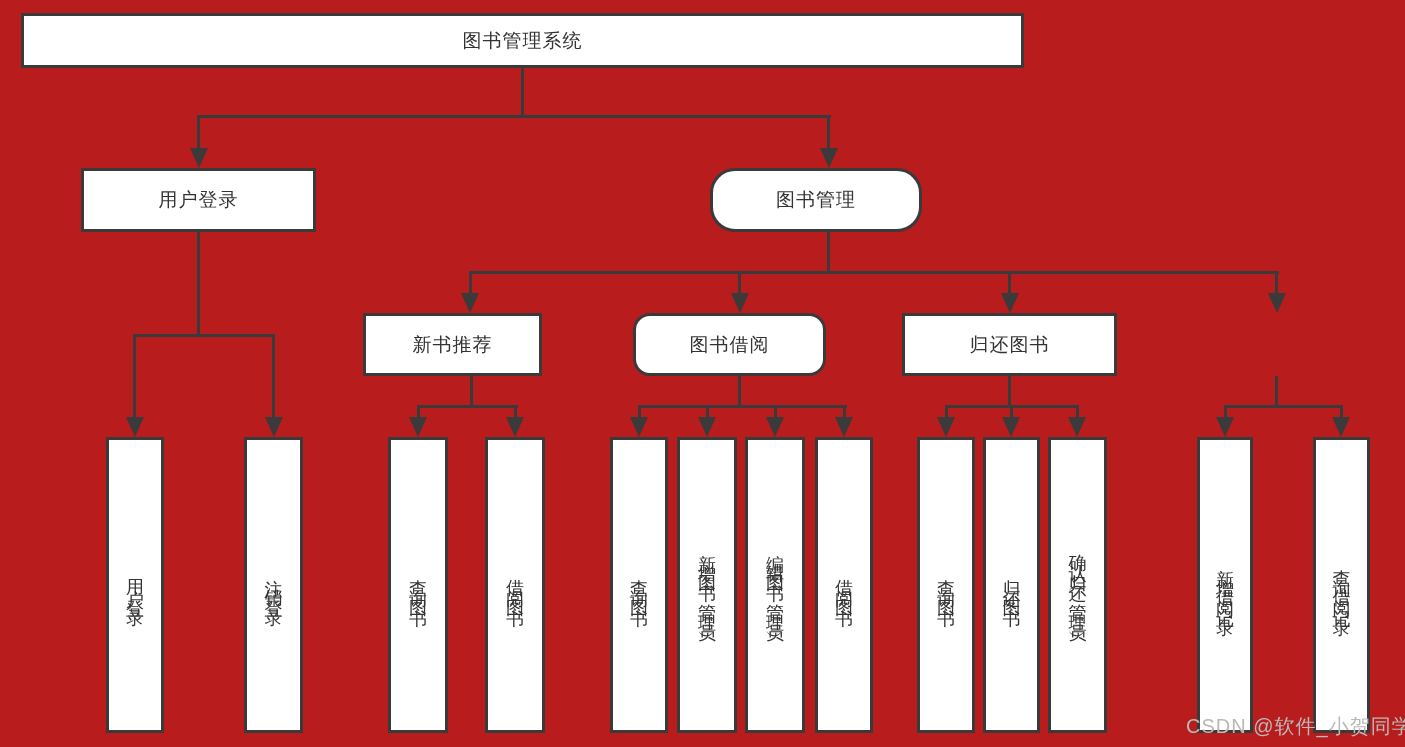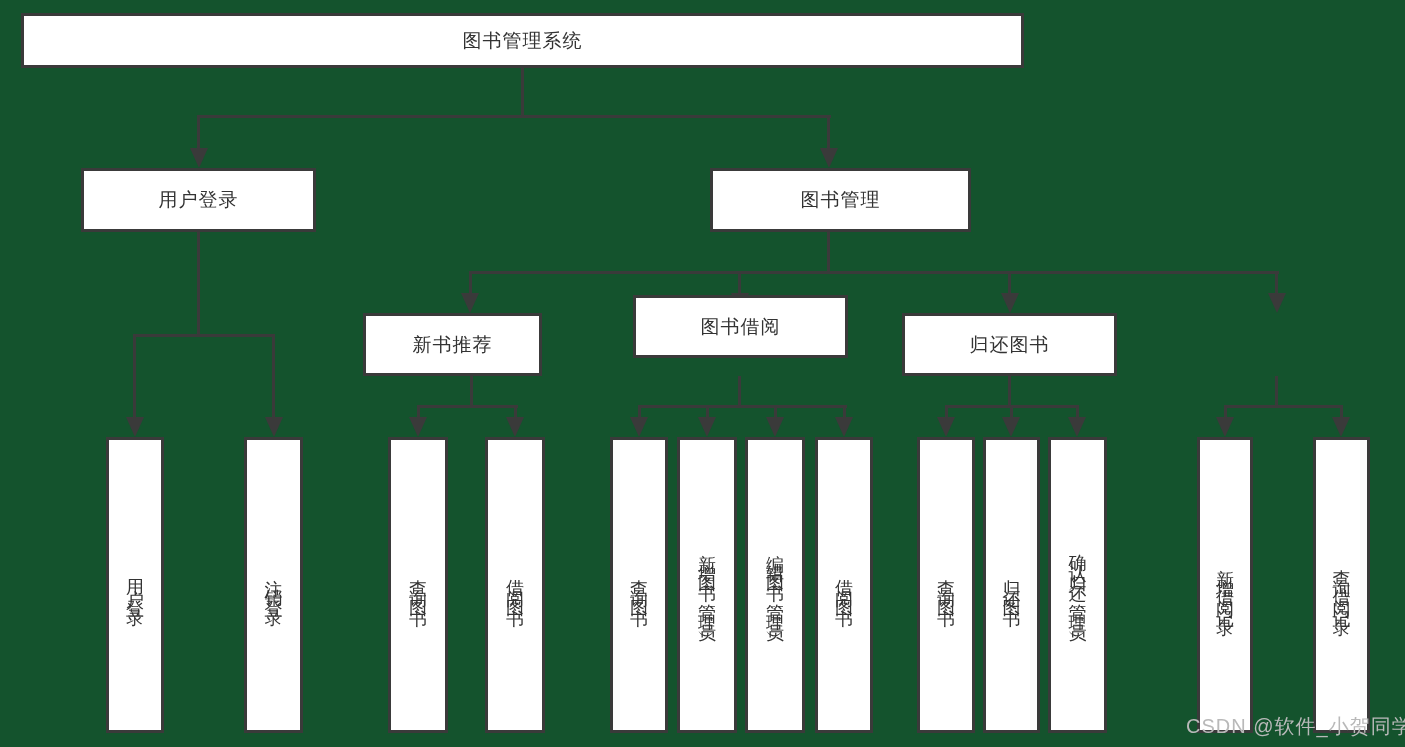--- a/index.html
+++ b/index.html
@@ -46,54 +46,54 @@
     position:absolute;
     left:1186px; top:713px;
     font-size:20px; color:#b9b9b9;
     letter-spacing:1px;
     white-space:nowrap;
   }
 </style>
 </head>
 <body>
 
-<div class="canvas" style="--line: #3a3a3a; background: #14532d;">
+<div class="canvas" style="--line: #3a3a3a; background: #b91c1c;">
 
   <div class="node" style="left:21px; top:13px; width:1003px; height:55px;">图书管理系统</div>
 
   <div class="vline" style="left:521px; top:68px; width:3px; height:49px;"></div>
   <div class="hline" style="left:197px; top:115px; width:634px; height:3px;"></div>
   <div class="vline" style="left:197px; top:115px; width:3px; height:35px;"></div>
   <div class="arrow" style="left:190px; top:148px;"></div>
   <div class="vline" style="left:827px; top:115px; width:3px; height:35px;"></div>
   <div class="arrow" style="left:820px; top:148px;"></div>
 
   <div class="node" style="left:81px; top:168px; width:235px; height:64px;">用户登录</div>
-  <div class="node" style="left:710px; top:168px; width:261px; height:64px;">图书管理</div>
+  <div class="node" style="left:710px; top:168px; width:212px; height:64px;border-radius:25px;">图书管理</div>
 
   <div class="vline" style="left:197px; top:232px; width:3px; height:104px;"></div>
   <div class="hline" style="left:133px; top:334px; width:142px; height:3px;"></div>
   <div class="vline" style="left:133px; top:334px; width:3px; height:85px;"></div>
   <div class="arrow" style="left:126px; top:417px;"></div>
   <div class="vline" style="left:272px; top:334px; width:3px; height:85px;"></div>
   <div class="arrow" style="left:265px; top:417px;"></div>
 
   <div class="vline" style="left:827px; top:232px; width:3px; height:42px;"></div>
   <div class="hline" style="left:469px; top:271px; width:810px; height:3px;"></div>
   <div class="vline" style="left:469px; top:271px; width:3px; height:24px;"></div>
   <div class="arrow" style="left:461px; top:293px;"></div>
   <div class="vline" style="left:738px; top:271px; width:3px; height:24px;"></div>
   <div class="arrow" style="left:731px; top:293px;"></div>
   <div class="vline" style="left:1008px; top:271px; width:3px; height:24px;"></div>
   <div class="arrow" style="left:1001px; top:293px;"></div>
   <div class="vline" style="left:1275px; top:271px; width:3px; height:24px;"></div>
   <div class="arrow" style="left:1268px; top:293px;"></div>
 
   <div class="node" style="left:363px; top:313px; width:179px; height:63px;">新书推荐</div>
-  <div class="node" style="left:633px; top:295px; width:215px; height:63px;">图书借阅</div>
+  <div class="node" style="left:633px; top:313px; width:193px; height:63px;border-radius:17px;">图书借阅</div>
   <div class="node" style="left:902px; top:313px; width:215px; height:63px;">归还图书</div>
 
   <div class="vline" style="left:470px; top:376px; width:3px; height:32px;"></div>
   <div class="hline" style="left:417px; top:405px; width:101px; height:3px;"></div>
   <div class="vline" style="left:417px; top:405px; width:3px; height:14px;"></div>
   <div class="arrow" style="left:409px; top:417px;"></div>
   <div class="vline" style="left:514px; top:405px; width:3px; height:14px;"></div>
   <div class="arrow" style="left:506px; top:417px;"></div>
 
   <div class="vline" style="left:738px; top:376px; width:3px; height:32px;"></div>

